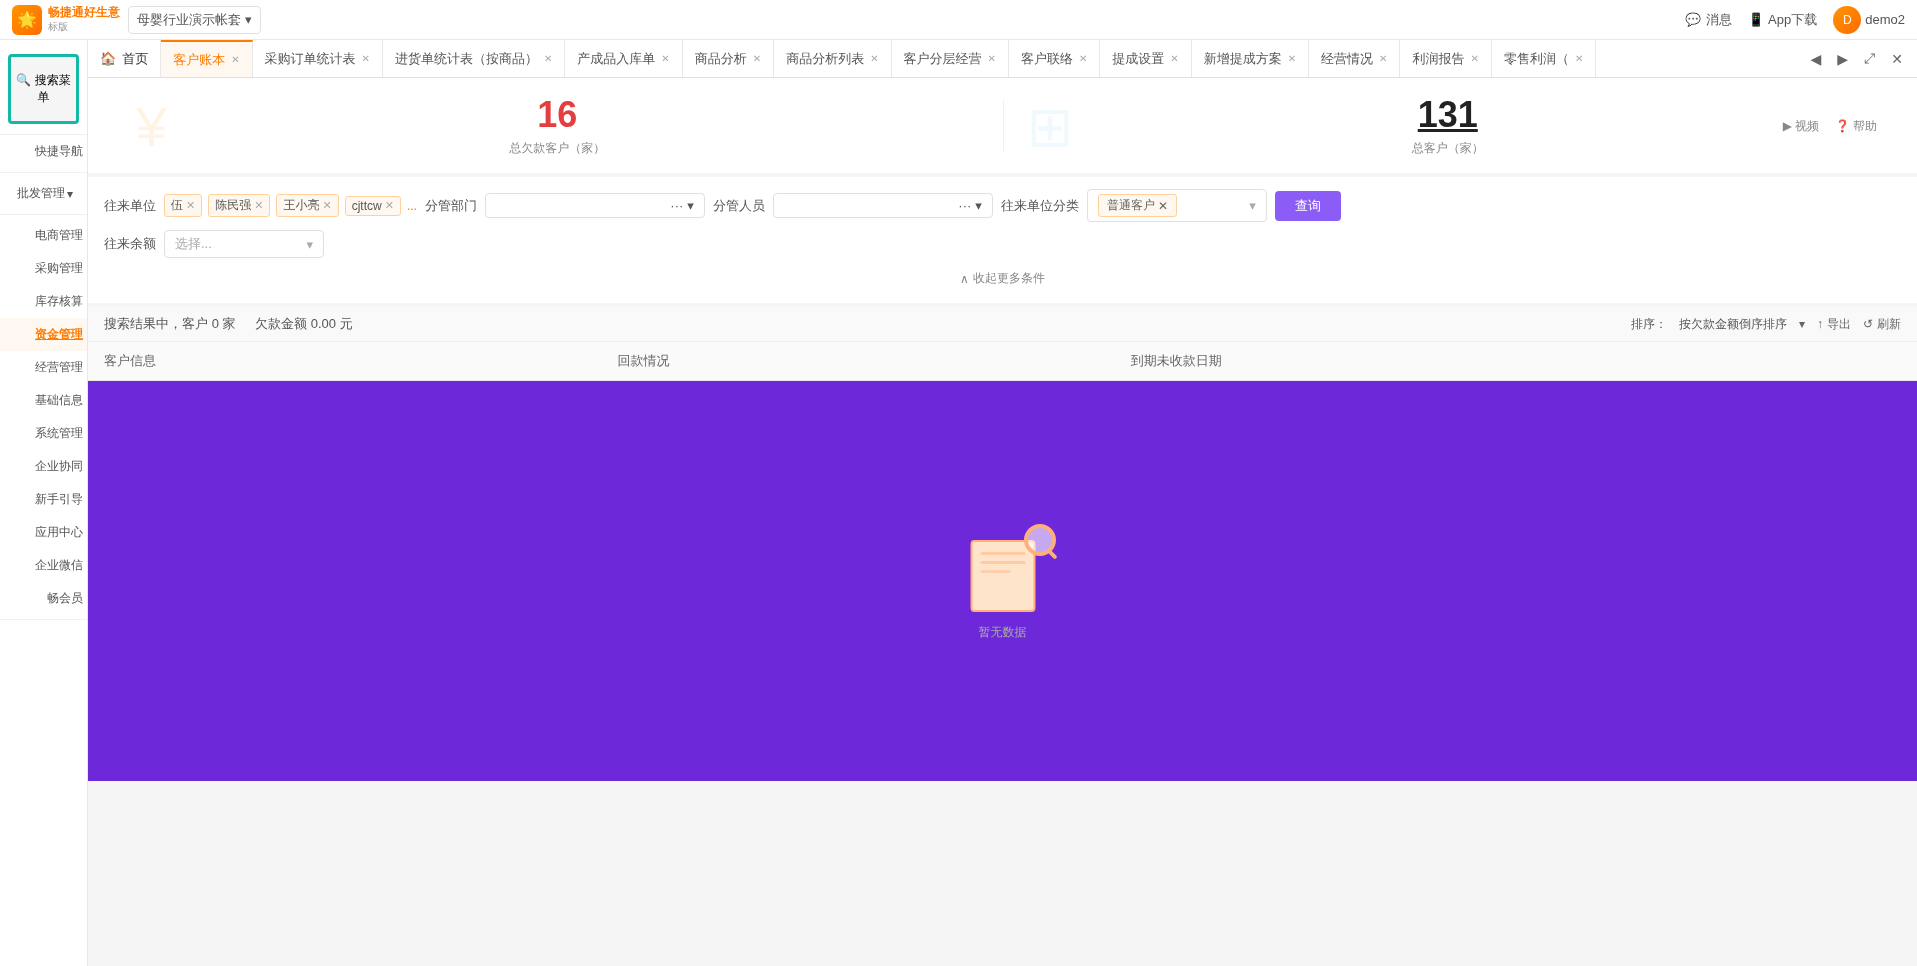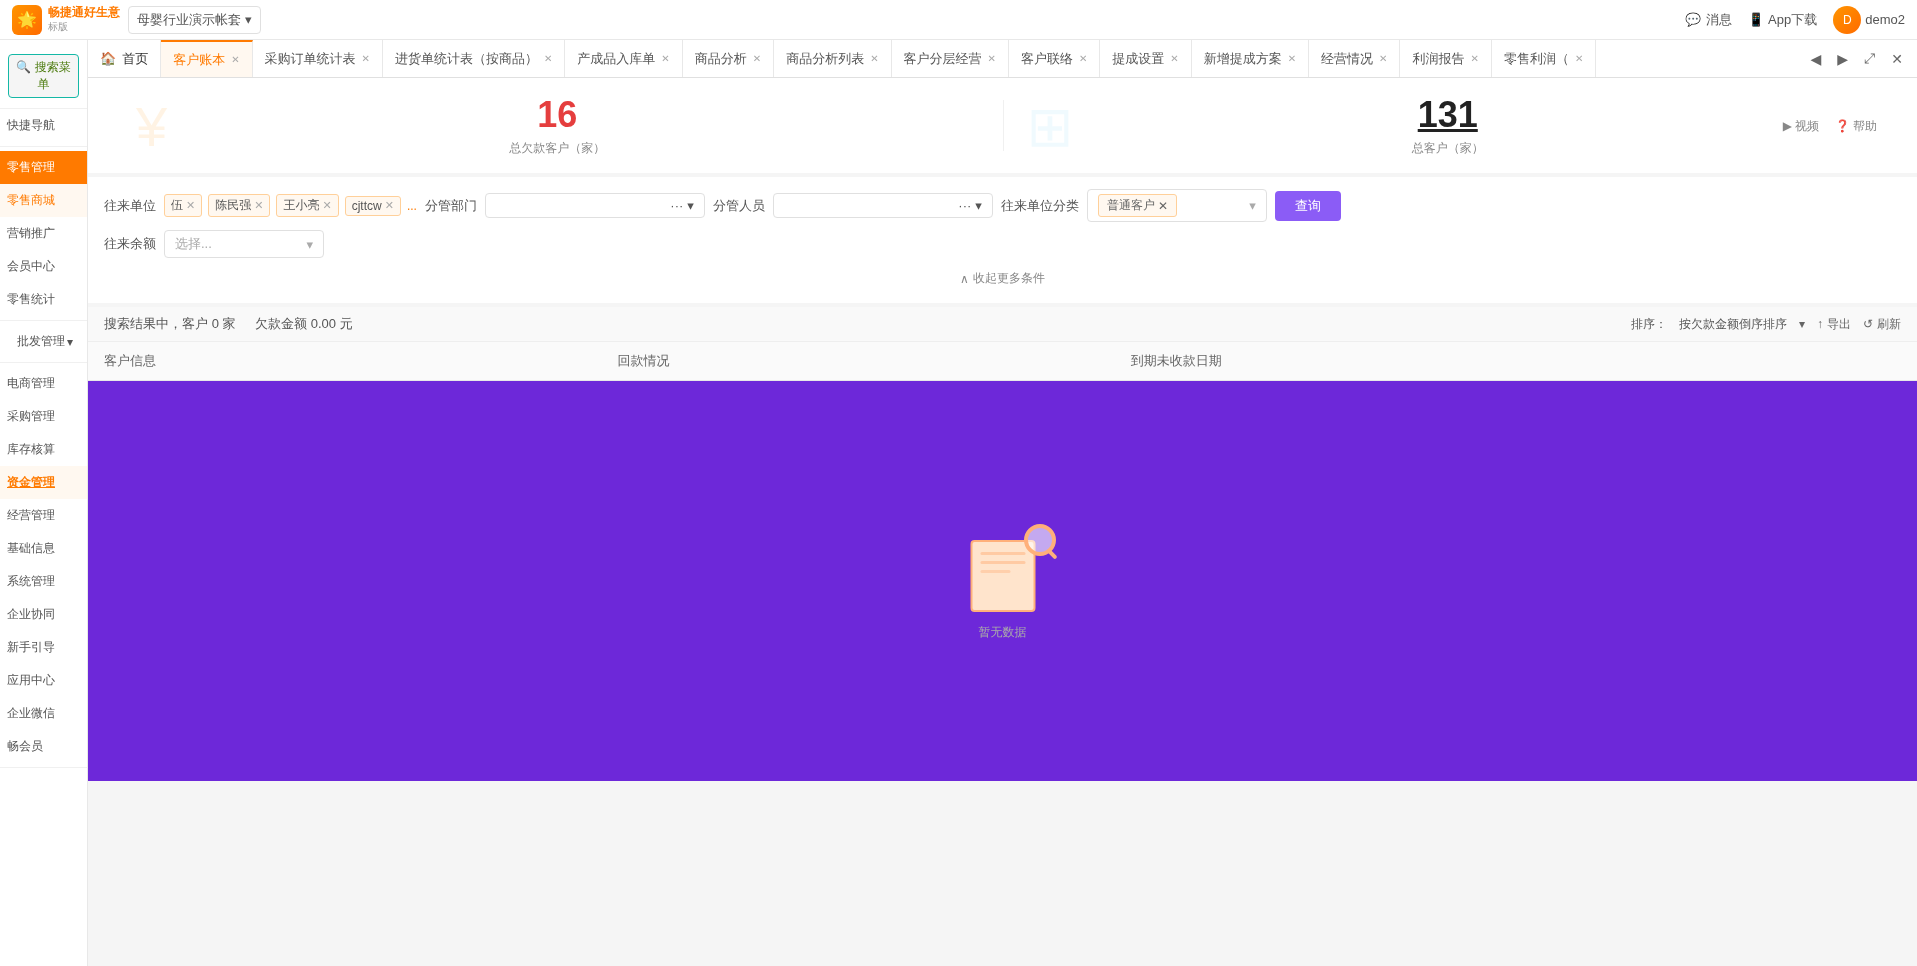--- a/index.html
+++ b/index.html
@@ -40,32 +40,32 @@
       border-right: 1px solid #e8e8e8;
       overflow-y: auto;
       flex-shrink: 0;
     }
     .sidebar-search {
       padding: 10px 8px;
       border-bottom: 1px solid #f0f0f0;
     }
     .sidebar-search-btn {
       width: 100%;
-      padding: 4px 4px;
+      padding: 15px 4px;
       background: #f5f5f5;
-      border: 1px solid #14b8a6;
+      border: 3px solid #14b8a6;
       border-radius: 4px;
       text-align: center;
       font-size: 12px;
-      color: #4d7c0f;
+      color: #000000;
       cursor: pointer;
     }
     .sidebar-nav-item {
       padding: 8px 4px;
-      text-align: left;
+      text-align: right;
       font-size: 12px;
       color: #555;
       cursor: pointer;
       border-left: 3px solid transparent;
     }
     .sidebar-nav-item.active { background: #ff7a00; color: white; border-left-color: #ff7a00; }
     .sidebar-nav-item.sub-active { background: #fff8f0; color: #ff7a00; }
     .sidebar-section { border-bottom: 1px solid #f0f0f0; padding: 4px 0; }
     .sidebar-nav-item.has-sub { display: flex; align-items: center; justify-content: center; gap: 2px; }
     
@@ -275,37 +275,20 @@
       <div class="sidebar-search">
         <div class="sidebar-search-btn">
           🔍 <span>搜索菜单</span>
         </div>
       </div>
       <div class="sidebar-nav-item">
         <span>快捷导航</span>
       </div>
     </div>
 
-    <div class="sidebar-section">
-      <div class="sidebar-nav-item active">
-        <span>零售管理</span>
-      </div>
-      <div class="sidebar-nav-item sub-active">
-        <span>零售商城</span>
-      </div>
-      <div class="sidebar-nav-item">
-        <span>营销推广</span>
-      </div>
-      <div class="sidebar-nav-item">
-        <span>会员中心</span>
-      </div>
-      <div class="sidebar-nav-item">
-        <span>零售统计</span>
-      </div>
-    </div>
 
     <div class="sidebar-section">
       <div class="sidebar-nav-item has-sub">
         <span>批发管理</span>
         <span>▾</span>
       </div>
     </div>
 
     <div class="sidebar-section">
       <div class="sidebar-nav-item">

